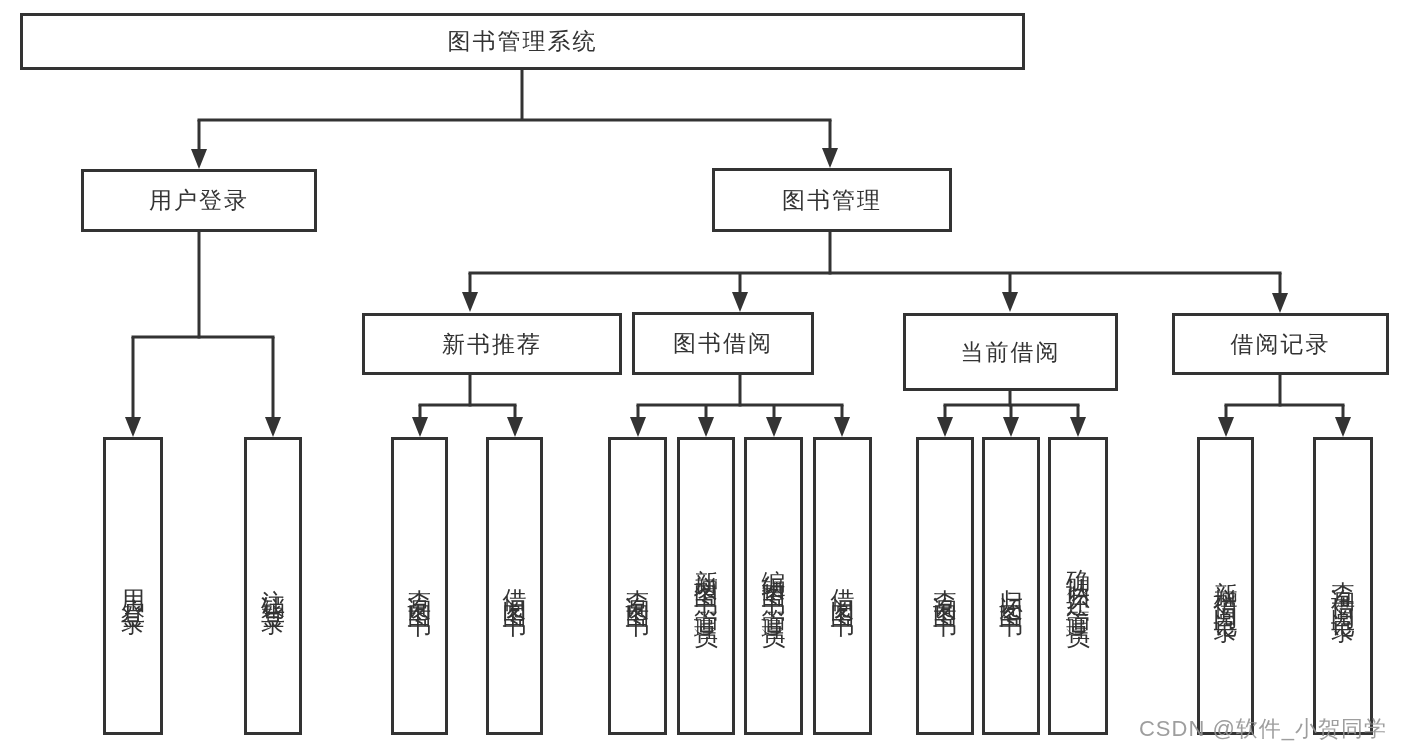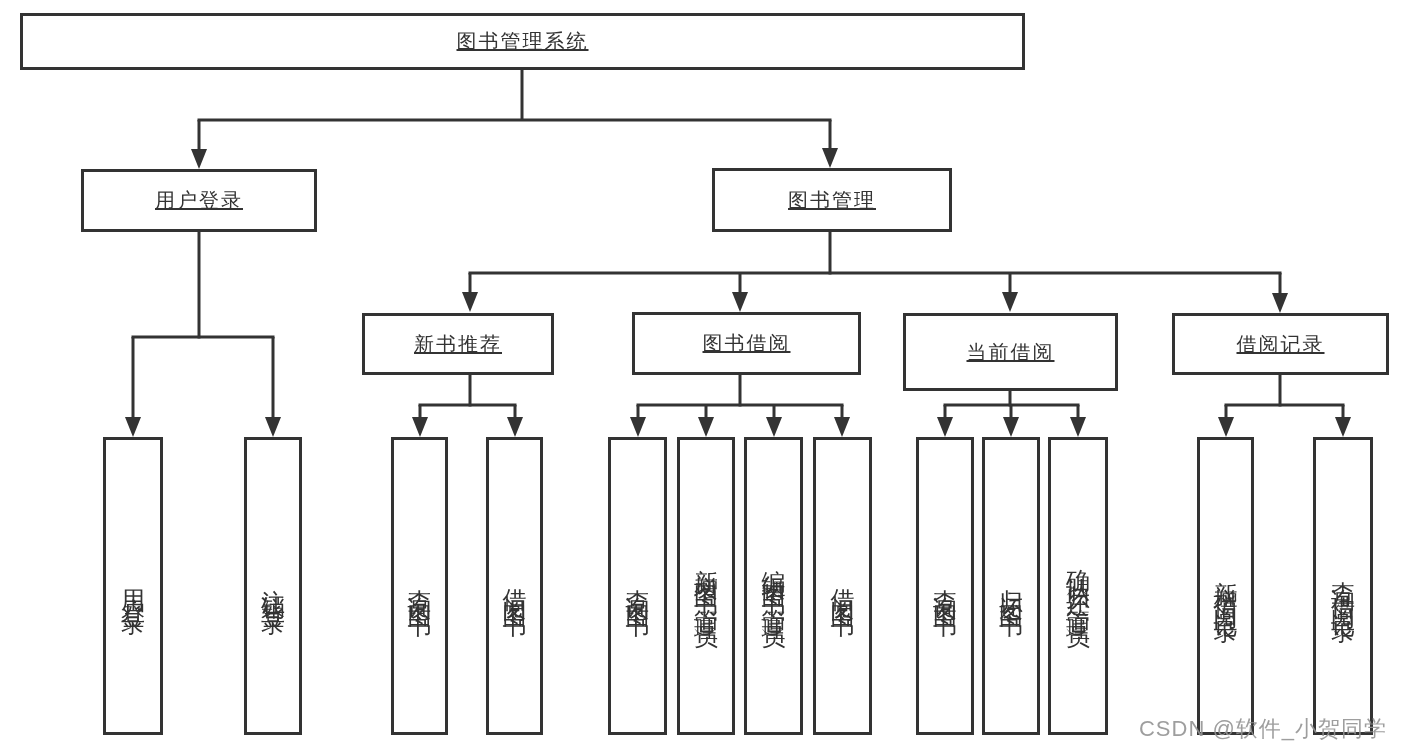--- a/index.html
+++ b/index.html
@@ -26,24 +26,23 @@
     box-sizing: border-box;
     border: 3px solid #333333;
     background: #ffffff;
     display: flex;
     align-items: center;
     justify-content: center;
     color: #333333;
     z-index: 1;
   }
   .hbox {
-    font-size: 20px;
+    font-size: 23px;
     letter-spacing: 2px;
     white-space: nowrap;
-    text-decoration: underline;
   }
   .vbox {
     writing-mode: vertical-rl;
     text-orientation: mixed;
     font-size: 24px;
     letter-spacing: 8px;
     line-height: 1;
     white-space: nowrap;
   }
   #watermark {
@@ -133,22 +132,22 @@
       <polygon points="1218,417 1234,417 1226,437"></polygon>
       <polygon points="1335,417 1351,417 1343,437"></polygon>
     </g>
   </svg>
 
   <div class="box hbox" style="left:20px; top:13px; width:1005px; height:57px;">图书管理系统</div>
 
   <div class="box hbox" style="left:81px; top:169px; width:236px; height:63px;">用户登录</div>
   <div class="box hbox" style="left:712px; top:168px; width:240px; height:64px;">图书管理</div>
 
-  <div class="box hbox" style="left:362px; top:313px; width:192px; height:62px;">新书推荐</div>
-  <div class="box hbox" style="left:632px; top:312px; width:229px; height:63px;">图书借阅</div>
+  <div class="box hbox" style="left:362px; top:313px; width:260px; height:62px;">新书推荐</div>
+  <div class="box hbox" style="left:632px; top:312px; width:182px; height:63px;">图书借阅</div>
   <div class="box hbox" style="left:903px; top:313px; width:215px; height:78px;">当前借阅</div>
   <div class="box hbox" style="left:1172px; top:313px; width:217px; height:62px;">借阅记录</div>
 
   <div class="box vbox" style="left:103px; top:437px; width:60px; height:298px;">用户登录</div>
   <div class="box vbox" style="left:244px; top:437px; width:58px; height:298px;">注销登录</div>
 
   <div class="box vbox" style="left:391px; top:437px; width:57px; height:298px;">查询图书</div>
   <div class="box vbox" style="left:486px; top:437px; width:57px; height:298px;">借阅图书</div>
 
   <div class="box vbox" style="left:608px; top:437px; width:59px; height:298px;">查询图书</div>

